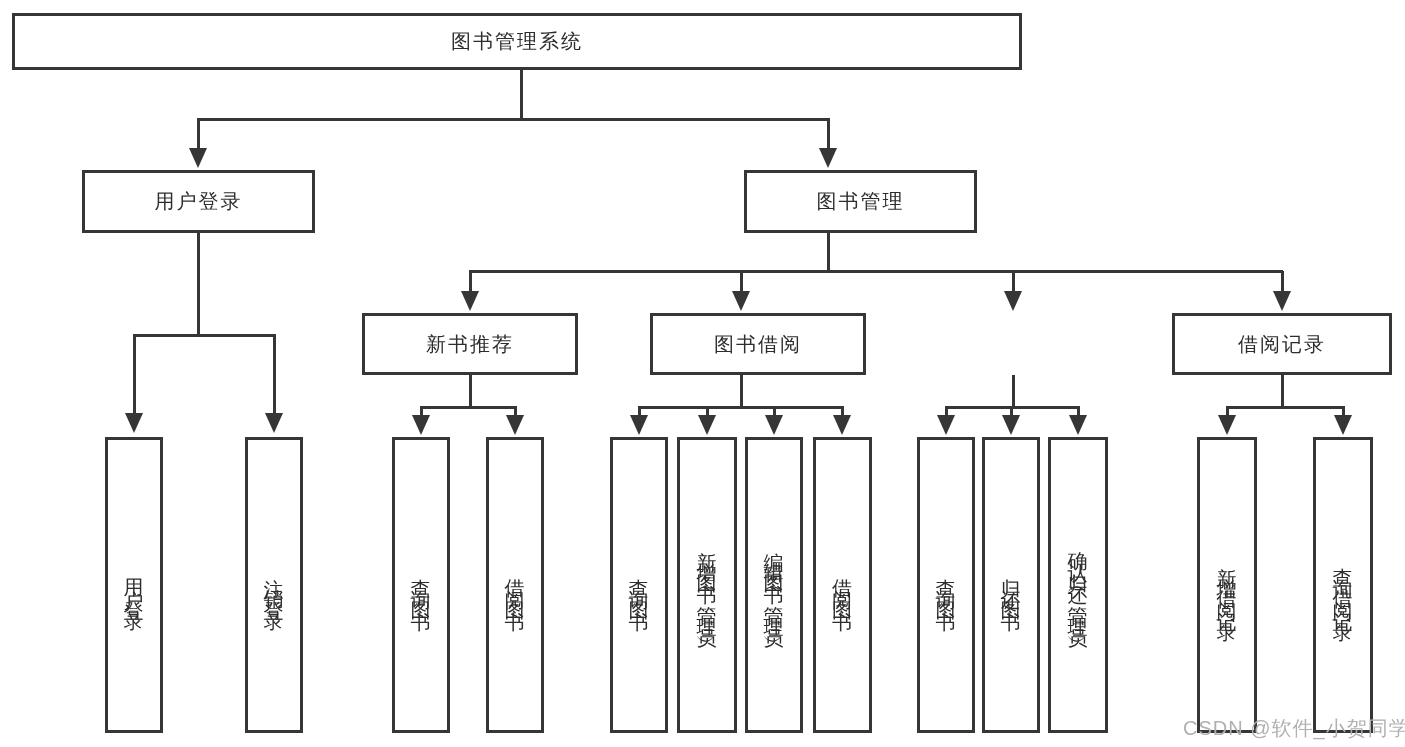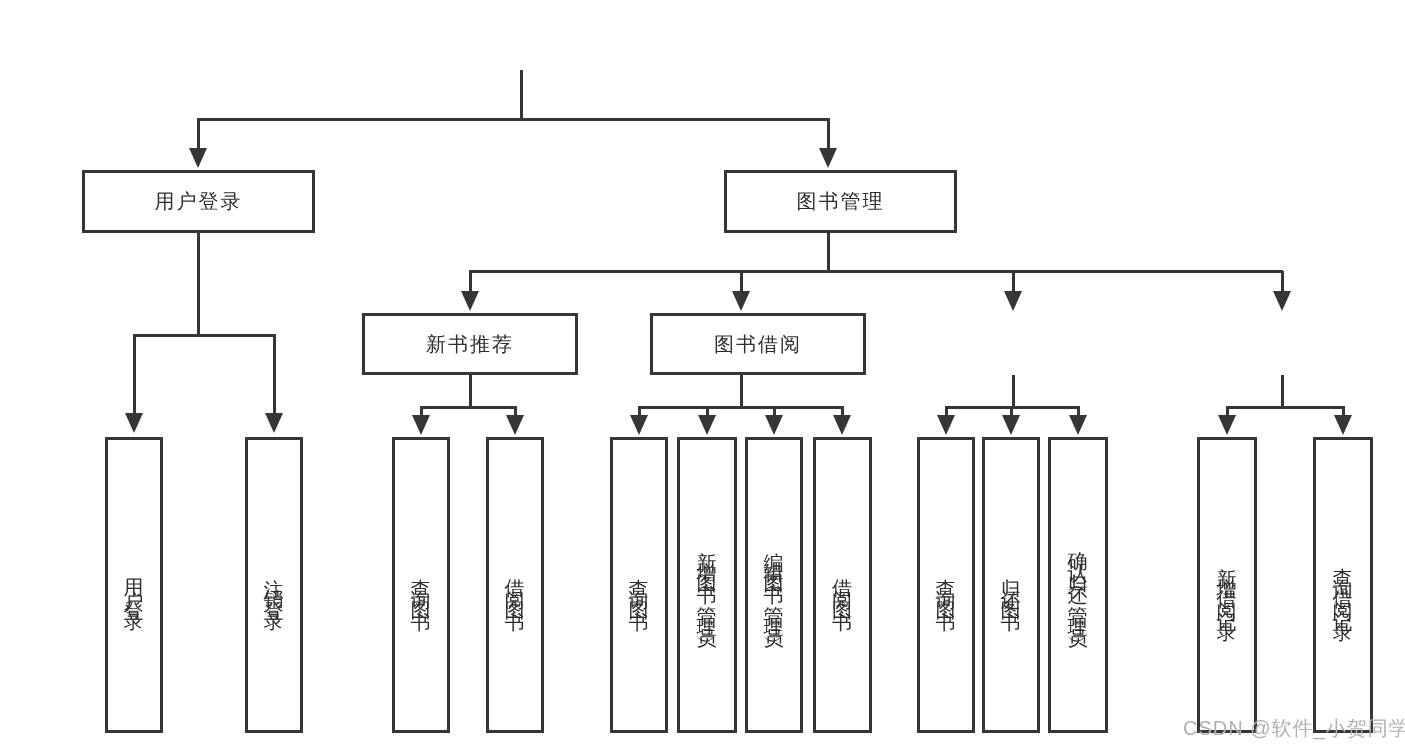--- a/index.html
+++ b/index.html
@@ -41,32 +41,35 @@
     letter-spacing:1px;
     white-space:nowrap;
     z-index:5;
   }
 </style>
 </head>
 <body>
 
 <div id="canvas">
 
+  <div class="box hbox" style="left:12px;top:13px;width:1010px;height:57px;">
+    <span>图书管理系统</span>
+  </div>
 
   <div class="v" style="left:520px;top:70px;height:50px;"></div>
   <div class="h" style="left:197px;top:118px;width:633px;"></div>
   <div class="v" style="left:197px;top:119px;height:33px;"></div>
   <div class="ah" style="left:189px;top:148px;"></div>
   <div class="v" style="left:827px;top:119px;height:33px;"></div>
   <div class="ah" style="left:819px;top:148px;"></div>
 
   <div class="box hbox" style="left:82px;top:170px;width:233px;height:63px;">
     <span>用户登录</span>
   </div>
-  <div class="box hbox" style="left:724px;top:170px;width:233px;height:63px;">
+  <div class="box hbox" style="left:744px;top:170px;width:233px;height:63px;">
     <span>图书管理</span>
   </div>
 
   <div class="v" style="left:197px;top:233px;height:103px;"></div>
   <div class="h" style="left:133px;top:334px;width:143px;"></div>
   <div class="v" style="left:133px;top:335px;height:82px;"></div>
   <div class="ah" style="left:125px;top:413px;"></div>
   <div class="v" style="left:273px;top:335px;height:82px;"></div>
   <div class="ah" style="left:265px;top:413px;"></div>
 
@@ -79,20 +82,23 @@
   <div class="v" style="left:1012px;top:271px;height:24px;"></div>
   <div class="ah" style="left:1004px;top:291px;"></div>
   <div class="v" style="left:1281px;top:271px;height:24px;"></div>
   <div class="ah" style="left:1273px;top:291px;"></div>
 
   <div class="box hbox" style="left:362px;top:313px;width:216px;height:62px;">
     <span>新书推荐</span>
   </div>
   <div class="box hbox" style="left:650px;top:313px;width:216px;height:62px;">
     <span>图书借阅</span>
+  </div>
+  <div class="box hbox" style="left:1172px;top:313px;width:220px;height:62px;">
+    <span>借阅记录</span>
   </div>
 
   <div class="v" style="left:469px;top:375px;height:33px;"></div>
   <div class="v" style="left:740px;top:375px;height:33px;"></div>
   <div class="v" style="left:1012px;top:375px;height:33px;"></div>
   <div class="v" style="left:1281px;top:375px;height:33px;"></div>
 
   <div class="h" style="left:420px;top:406px;width:97px;"></div>
   <div class="h" style="left:638px;top:406px;width:206px;"></div>
   <div class="h" style="left:945px;top:406px;width:135px;"></div>

